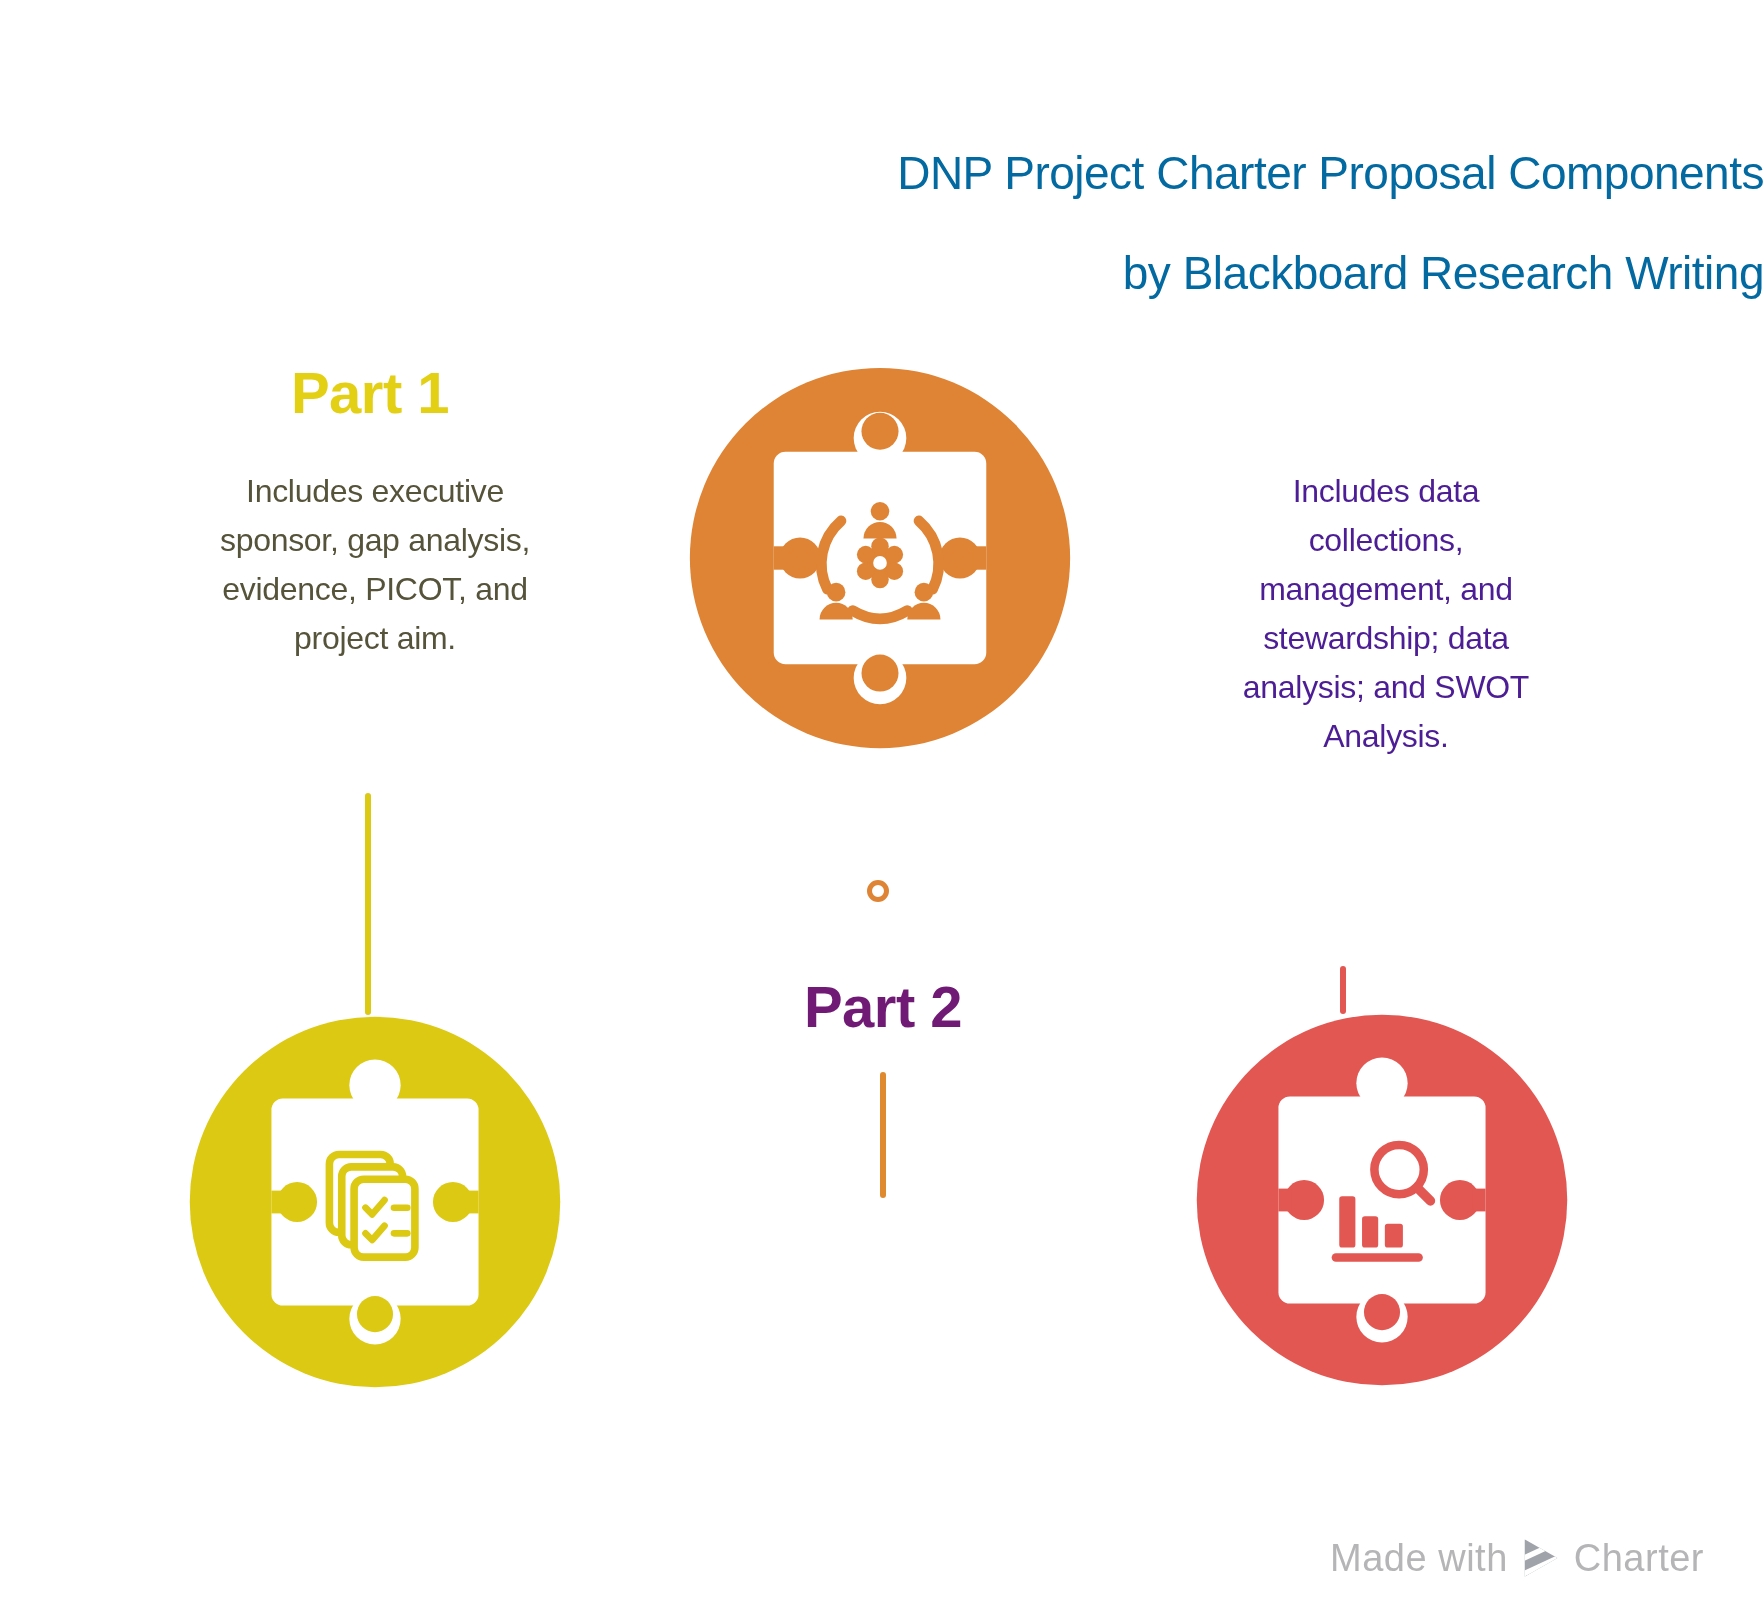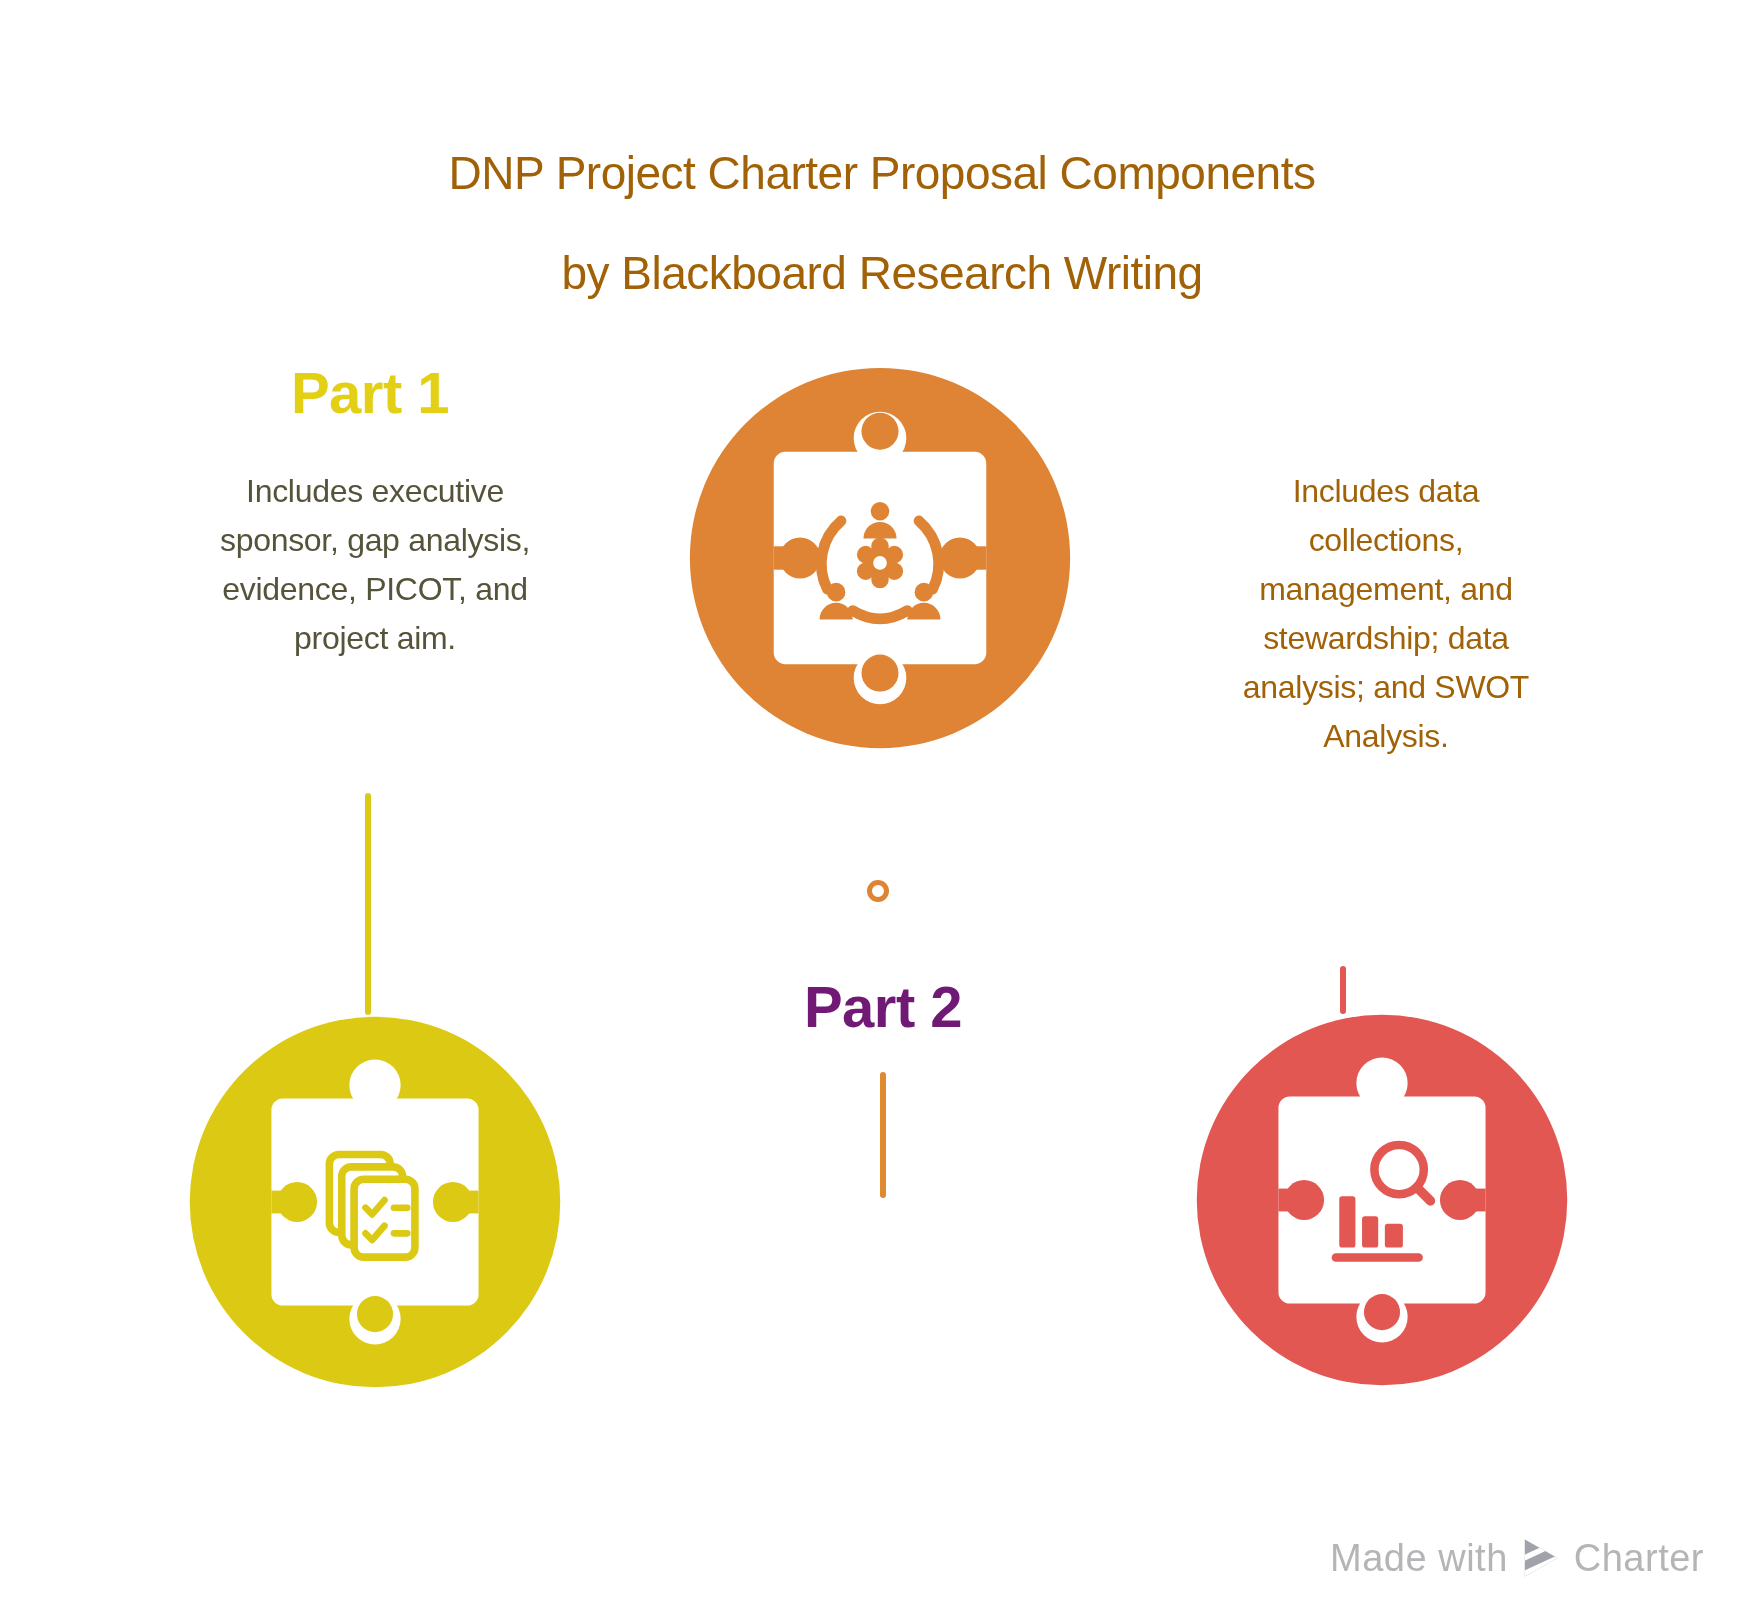--- a/index.html
+++ b/index.html
@@ -2,36 +2,36 @@
 <html><head>
 <meta charset="utf-8">
 <style>
   html,body{margin:0;padding:0;background:#fff;}
   .canvas{
     position:relative;width:1764px;height:1620px;background:#ffffff;overflow:hidden;
     font-family:"Liberation Sans", sans-serif;
   }
   .abs{position:absolute;}
   .title-line{
-    left:0;width:1764px;text-align:center;
-    font-size:46px;font-weight:400;color:#a16207;letter-spacing:-0.5px;
+    left:0;width:1764px;text-align:right;
+    font-size:46px;font-weight:400;color:#0369a1;letter-spacing:-0.5px;
   }
   .part-heading{
     text-align:center;font-size:58px;font-weight:700;letter-spacing:-0.5px;line-height:1;
   }
   .part-body{
     text-align:center;font-size:32px;font-weight:400;line-height:49px;
     letter-spacing:-0.3px;white-space:pre-line;
   }
   .c1-accent{color:#e3cf13;}
   .c2-accent{color:#701a75;}
   .c3-accent{color:#e15553;}
   .c1-text{color:#55533a;}
   .c2-text{color:#544a3d;}
-  .c3-text{color:#a16207;}
+  .c3-text{color:#4c1d95;}
   .connector{border-radius:3px;}
   .line-yellow{left:365px;top:793px;width:6px;height:222px;background:#dcc914;}
   .line-orange{left:880px;top:1072px;width:6px;height:126px;background:#e08a30;z-index:6;}
   .line-red{left:1340px;top:966px;width:6px;height:48px;background:#e25752;}
   .ring{
     left:867px;top:880px;width:12px;height:12px;border:5px solid #de8434;
     border-radius:50%;background:#fff;
   }
   .badge{display:block;}
   .badge-orange{left:685px;top:363px;}

